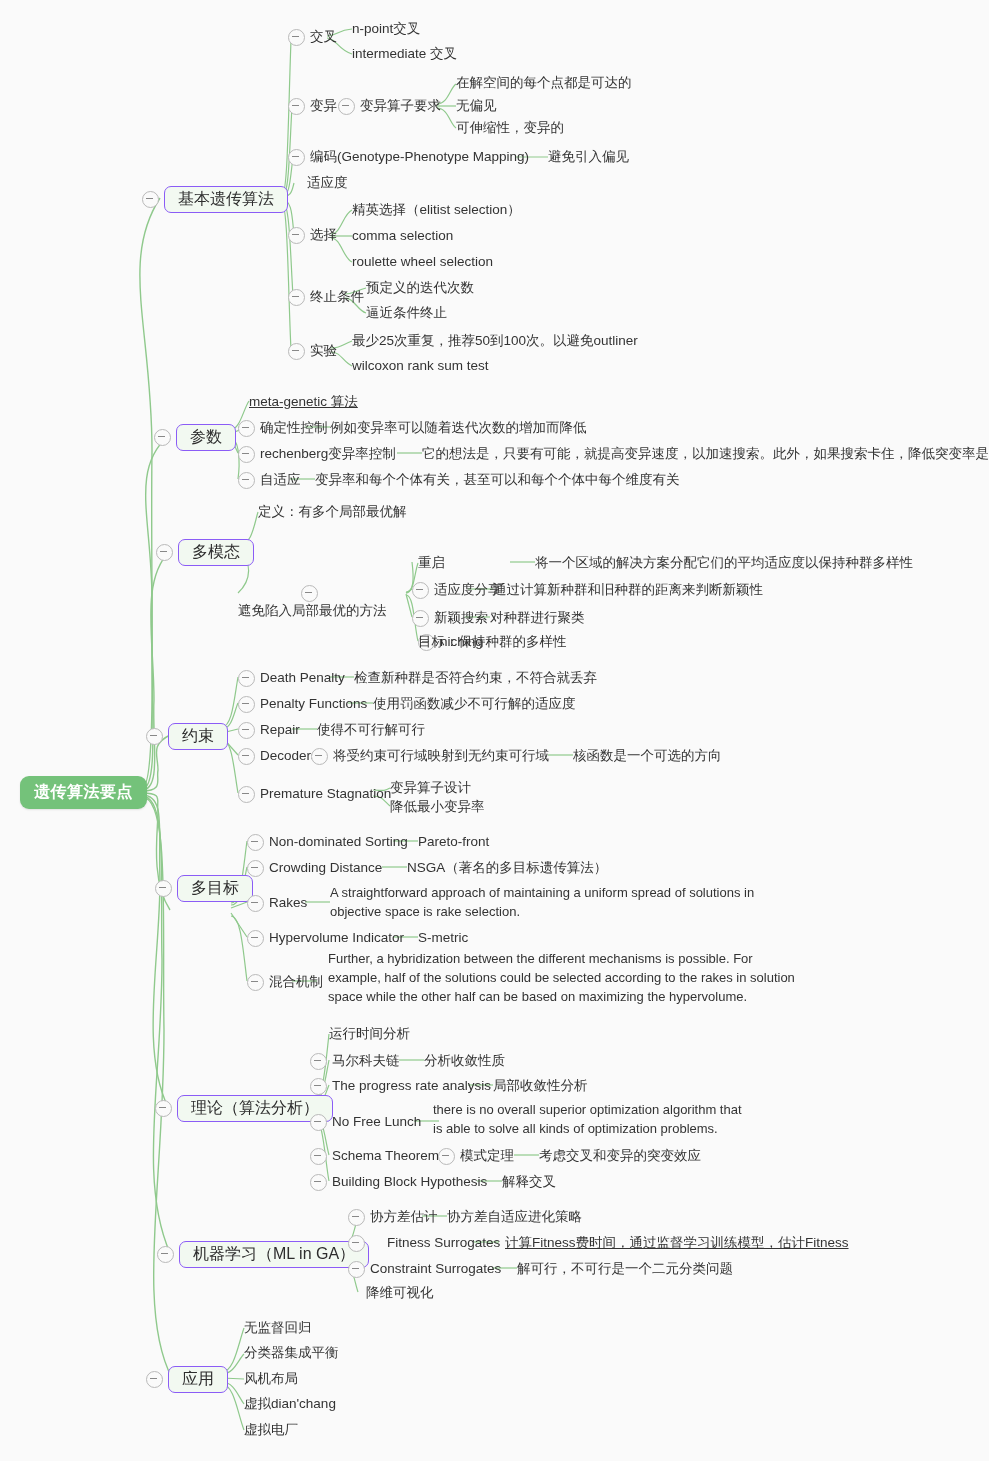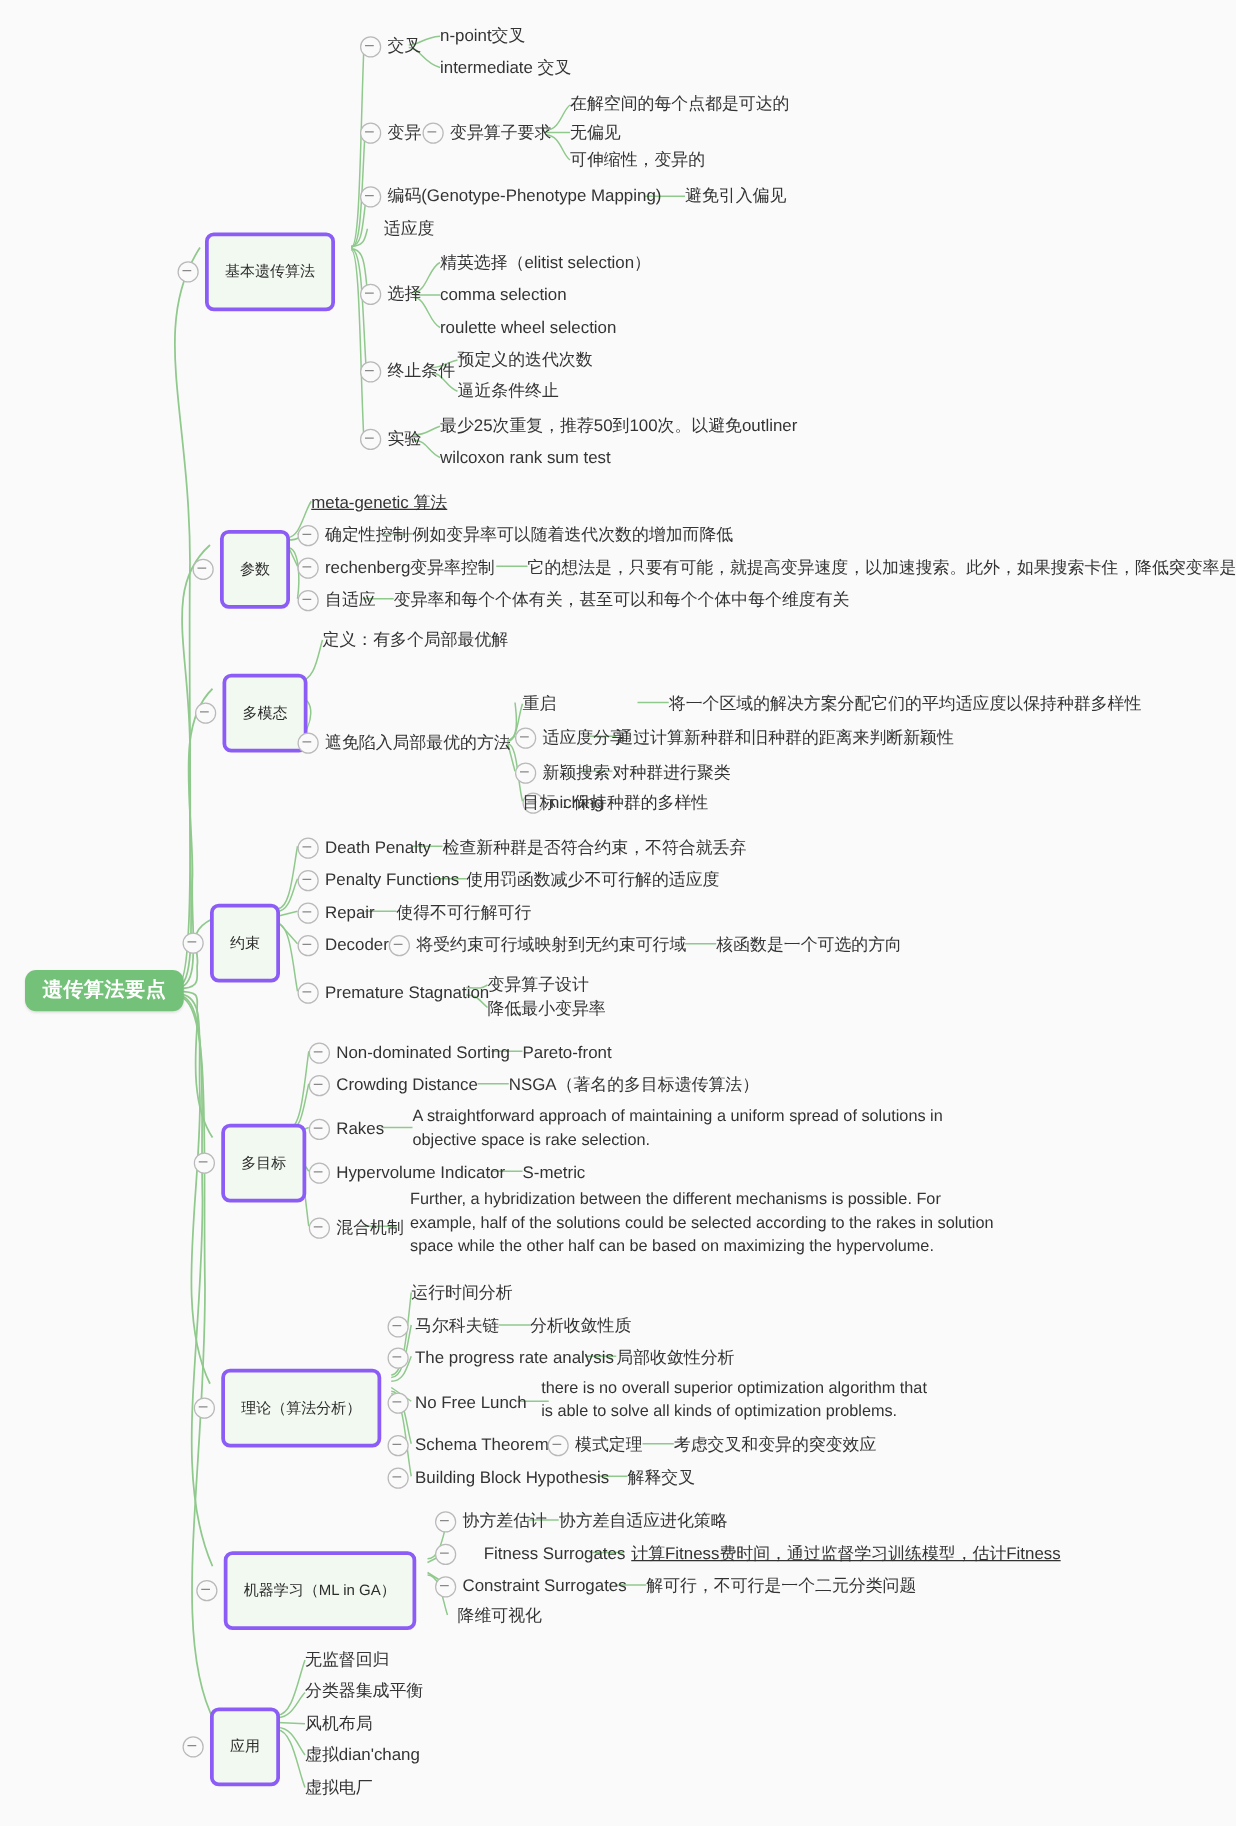--- a/index.html
+++ b/index.html
@@ -31,22 +31,22 @@
   
   .root{
     background:#74c27a;color:#fff;border-radius:9px;
     padding:6px 14px;font-size:16px;font-weight:bold;
     letter-spacing:0.5px;
     box-shadow:0 1px 2px rgba(0,0,0,.10);
   }
 
   
   .lvl1{
-    background:#f2f9f1;border:3px solid #8b5cf6;border-radius:7px;
-    padding:20px 13px;font-size:12px;color:#2d2d2d;
+    background:#f2f9f1;border:1px solid #8b5cf6;border-radius:7px;
+    padding:2px 13px;font-size:16px;color:#2d2d2d;
   }
 
   
   .txt{font-size:13.5px;color:#333;line-height:1.35;}
   .wrapbox{white-space:normal;font-size:13px;line-height:1.45;color:#333;}
 </style>
 </head>
 <body>
 
 <div id="canvas">
@@ -292,21 +292,21 @@
 
 <div class="node" style="left:156px;top:539px;">
   <span class="cic"></span>
   <div class="lvl1">多模态</div>
 </div>
 
 <div class="node" style="left:258px;top:503px;">
   <span class="txt">定义：有多个局部最优解</span>
 </div>
 
-<div class="node" style="left:238px;top:585px;">
+<div class="node" style="left:238px;top:585px;flex-direction:column;">
   <span class="cic"></span>
   <span class="txt">遮免陷入局部最优的方法</span>
 </div>
 
 <div class="node" style="left:418px;top:554px;">
   <span class="txt">重启</span>
 </div>
 <div class="node" style="left:412px;top:554px;">
   <span class="cic" style="visibility:hidden"></span>
 </div>
@@ -392,21 +392,21 @@
   <span class="cic"></span>
   <span class="txt">Premature Stagnation</span>
 </div>
 <div class="node" style="left:390px;top:779px;">
   <span class="txt">变异算子设计</span>
 </div>
 <div class="node" style="left:390px;top:798px;">
   <span class="txt">降低最小变异率</span>
 </div>
 
-<div class="node" style="left:155px;top:899px;">
+<div class="node" style="left:155px;top:875px;">
   <span class="cic"></span>
   <div class="lvl1">多目标</div>
 </div>
 
 <div class="node" style="left:247px;top:833px;">
   <span class="cic"></span>
   <span class="txt">Non-dominated Sorting</span>
 </div>
 <div class="node" style="left:418px;top:833px;">
   <span class="txt">Pareto-front</span>

